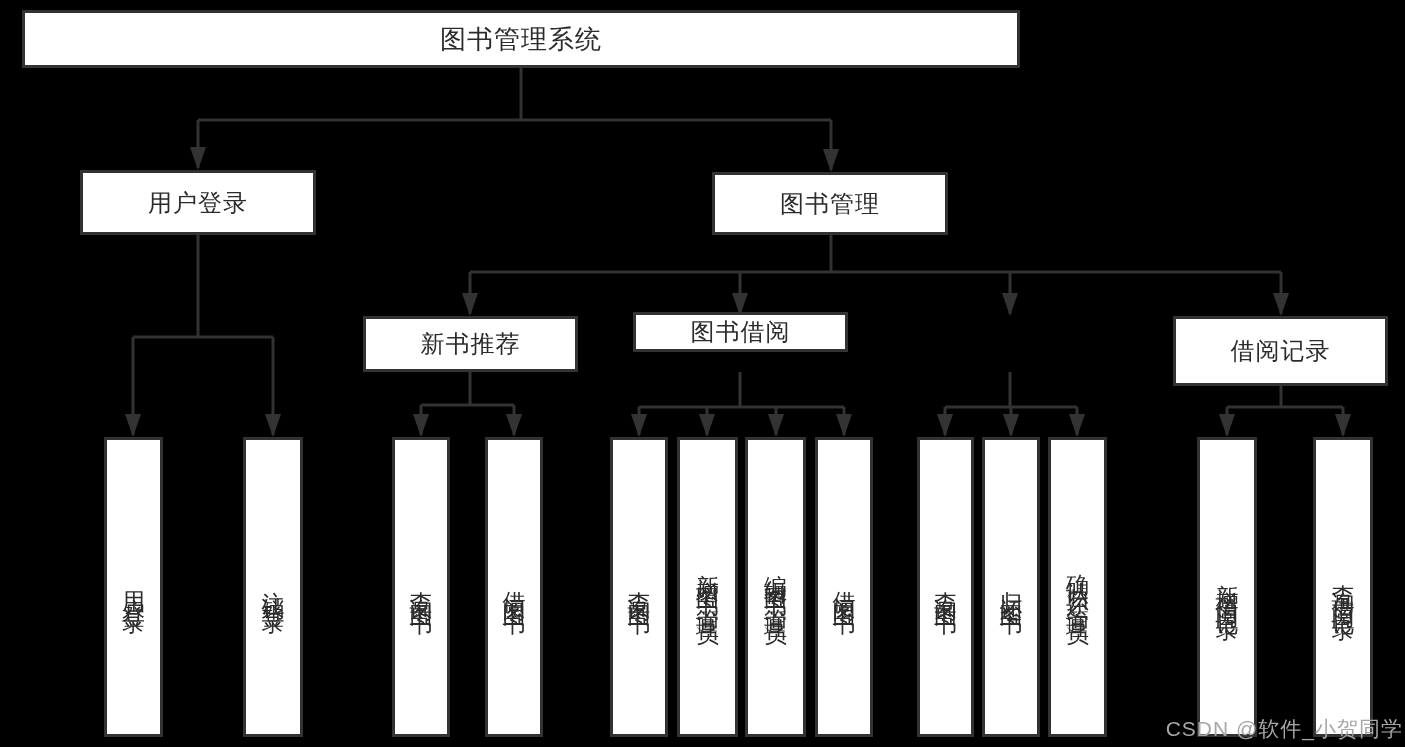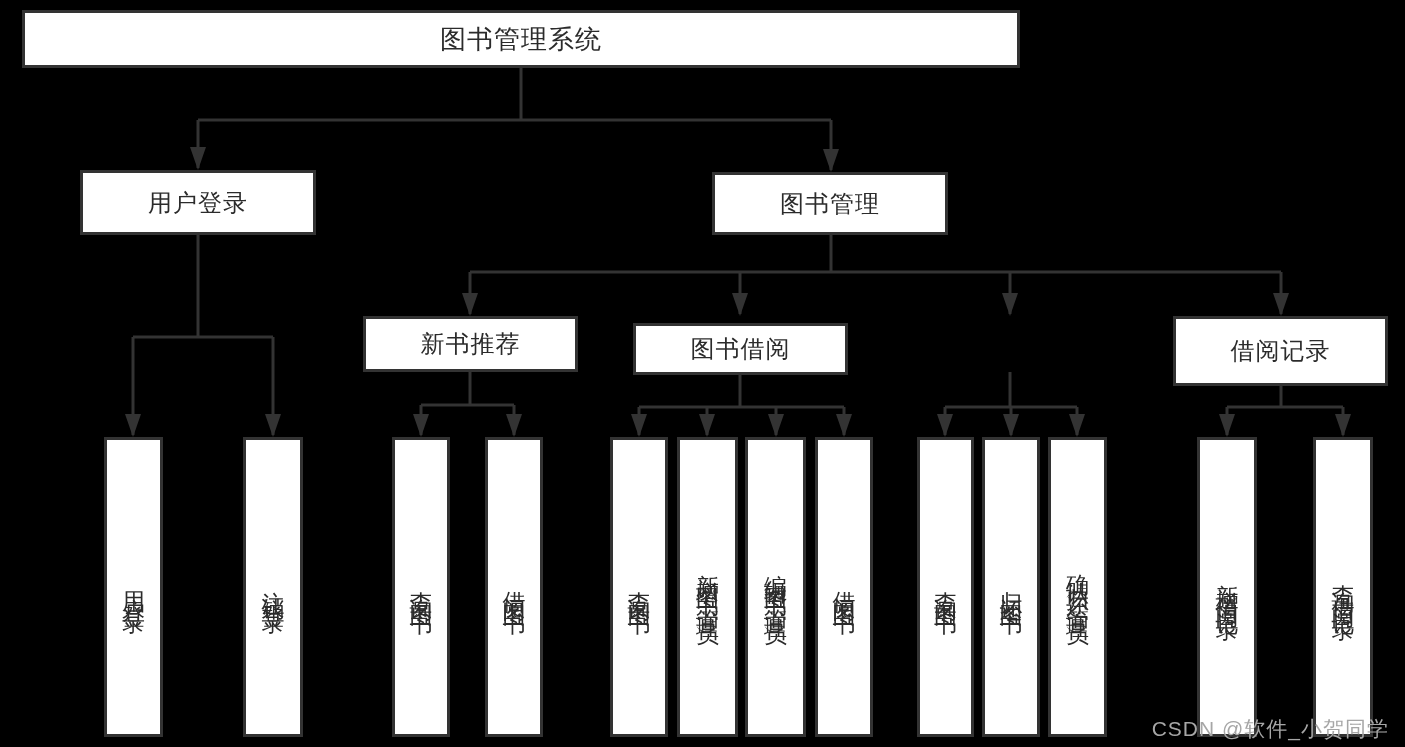--- a/index.html
+++ b/index.html
@@ -18,21 +18,21 @@
   .lbl{
     font-size:24px;color:#2b2b2b;font-weight:500;letter-spacing:1px;white-space:nowrap;
   }
   .root-lbl{font-size:26px;}
   .vlbl{
     writing-mode:vertical-rl;text-orientation:mixed;
     font-size:23px;color:#2b2b2b;font-weight:500;
     letter-spacing:7px;line-height:1;white-space:nowrap;
   }
   .watermark{
-    position:absolute;right:16px;bottom:4px;z-index:3;
+    position:absolute;right:2px;bottom:4px;z-index:3;
     font-size:21px;color:#a6a6a6;letter-spacing:1px;white-space:nowrap;
   }
 </style>
 </head>
 <body>
 
 <div class="stage">
 
   <svg class="connector-layer" width="1405" height="747" viewBox="0 0 1405 747">
     <path d="M521 67 L521 120 M198 120 L831 120 M198 120 L198 168
@@ -72,21 +72,21 @@
   <div class="box" style="left:80px;top:170px;width:236px;height:65px">
     <span class="lbl">用户登录</span>
   </div>
   <div class="box" style="left:363px;top:316px;width:215px;height:56px">
     <span class="lbl">新书推荐</span>
   </div>
 
   <div class="box" style="left:712px;top:172px;width:236px;height:63px">
     <span class="lbl">图书管理</span>
   </div>
-  <div class="box" style="left:633px;top:323px;width:215px;height:52px">
+  <div class="box" style="left:633px;top:312px;width:215px;height:40px">
     <span class="lbl">图书借阅</span>
   </div>
   <div class="box" style="left:1173px;top:316px;width:215px;height:70px">
     <span class="lbl">借阅记录</span>
   </div>
 
   <div class="box" style="left:104px;top:437px;width:59px;height:300px">
     <span class="vlbl">用户登录</span>
   </div>
   <div class="box" style="left:243px;top:437px;width:60px;height:300px">

